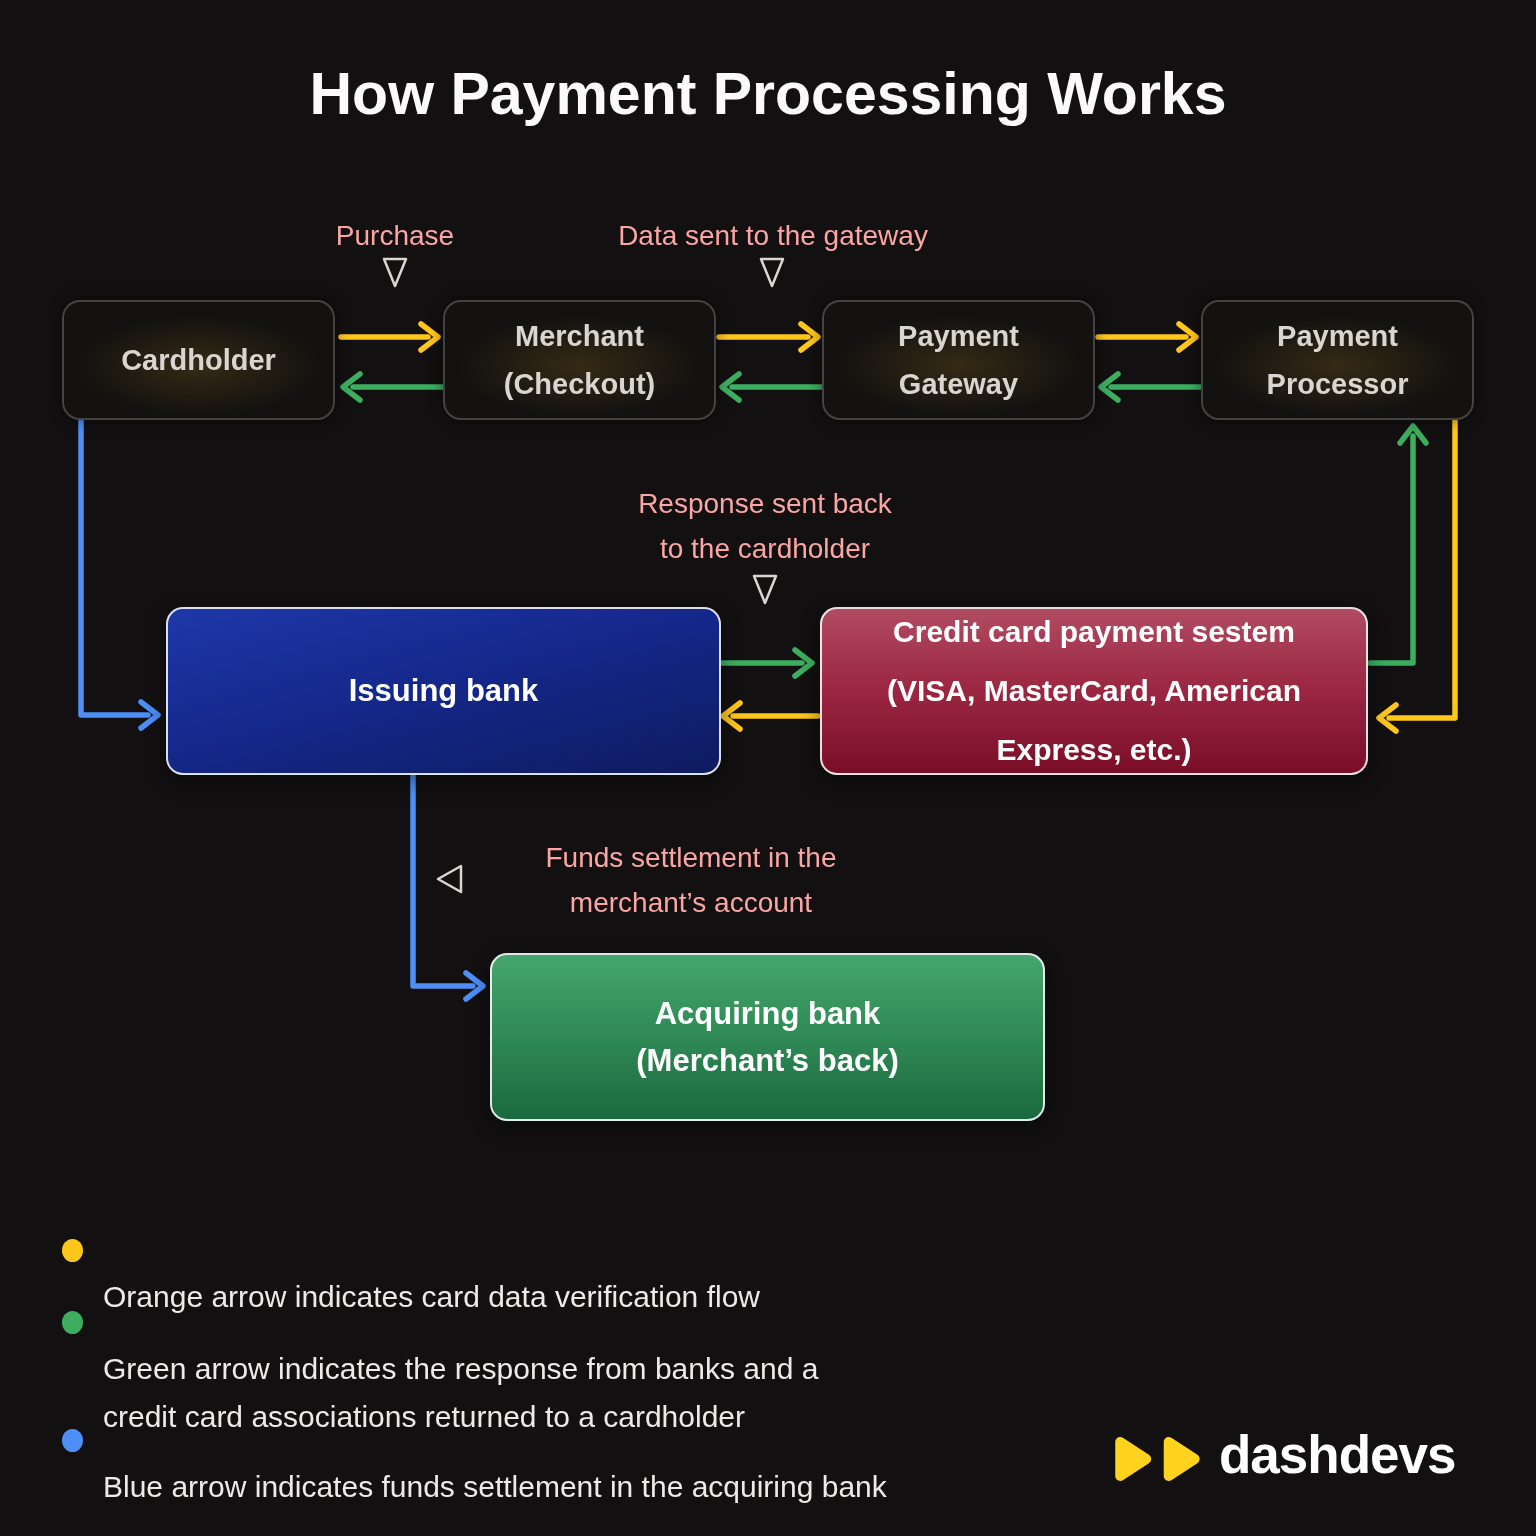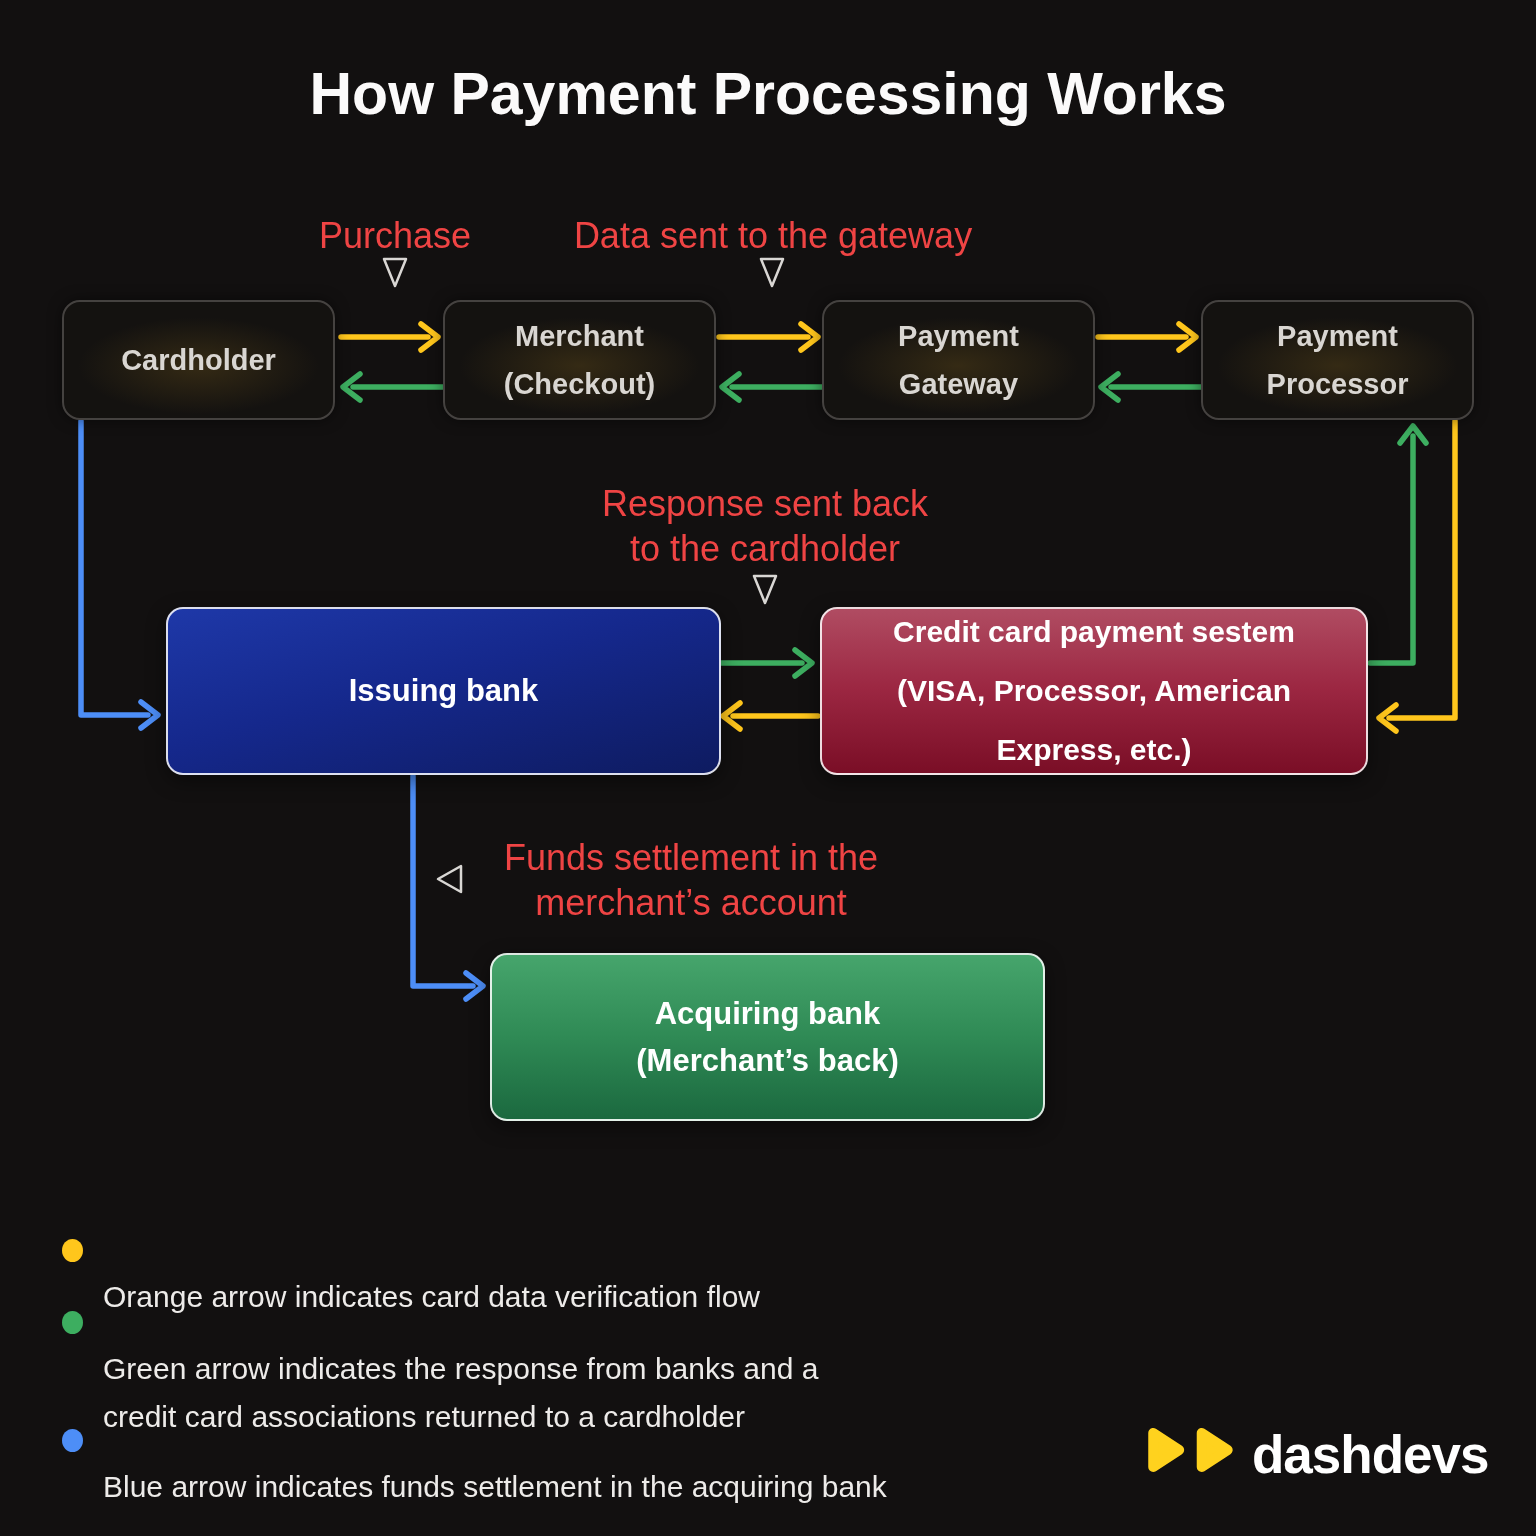--- a/index.html
+++ b/index.html
@@ -8,22 +8,22 @@
     background:#121010;
     font-family:"Liberation Sans","DejaVu Sans",sans-serif;
     color:#f3f1ef;
   }
   .title{
     position:absolute;top:60px;left:0;width:1536px;
     text-align:center;font-size:59px;font-weight:800;color:#fbfafa;
     letter-spacing:0px;
   }
   .flow-label{
-    position:absolute;text-align:center;font-size:36px;line-height:45px;
-    color:#ef4444;font-weight:400;
+    position:absolute;text-align:center;font-size:28px;line-height:45px;
+    color:#fca5a5;font-weight:400;
   }
   .arrows{position:absolute;left:0;top:0;pointer-events:none;}
   .node{
     position:absolute;display:flex;flex-direction:column;justify-content:center;
     align-items:center;text-align:center;box-sizing:border-box;
   }
   .node-dark{
     top:300px;width:273px;height:120px;border-radius:18px;
     background:radial-gradient(62% 58% at 50% 55%, rgba(128,98,30,0.30), rgba(128,98,30,0) 72%),#141210;
     border:2px solid #454240;
@@ -53,21 +53,21 @@
   .legend-row{
     position:absolute;left:62px;display:flex;align-items:flex-start;
     font-size:30px;line-height:48px;color:#edebe9;
   }
   .legend-dot{
     width:21px;height:23px;border-radius:50%;flex:0 0 auto;
     margin-top:12px;margin-right:20px;
   }
   .legend-text{text-align:left;margin-top:46px;}
   .logo{
-    position:absolute;left:1146px;top:1424px;display:flex;align-items:flex-start;
+    position:absolute;left:1113px;top:1424px;display:flex;align-items:flex-end;
   }
   .logo-text{
     font-size:53px;font-weight:800;color:#ffffff;letter-spacing:-1px;
     margin-left:18px;
   }
 </style>
 </head>
 <body>
 
 <div class="stage">
@@ -146,21 +146,21 @@
   <div class="node node-dark" style="left:1201px;">
     <div>Payment</div>
     <div>Processor</div>
   </div>
 
   <div class="node node-colored node-blue">
     <div>Issuing bank</div>
   </div>
   <div class="node node-colored node-red">
     <div>Credit card payment sestem</div>
-    <div>(VISA, Processor, American</div>
+    <div>(VISA, MasterCard, American</div>
     <div>Express, etc.)</div>
   </div>
   <div class="node node-colored node-green">
     <div>Acquiring bank</div>
     <div>(Merchant’s back)</div>
   </div>
 
   <div class="legend-row" style="top:1227px;">
     <span class="legend-dot" style="background:#FFC61C;"></span>
     <div class="legend-text">

